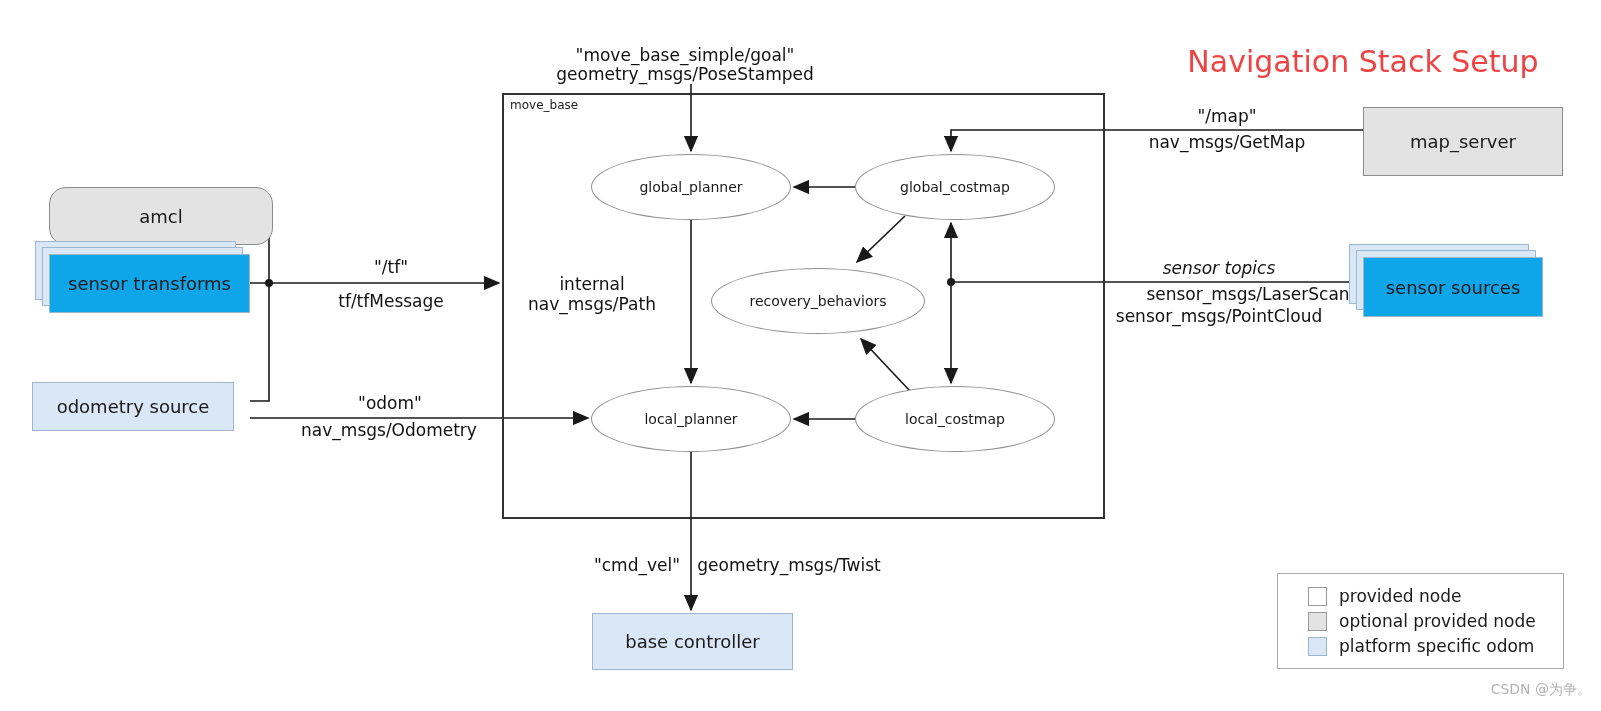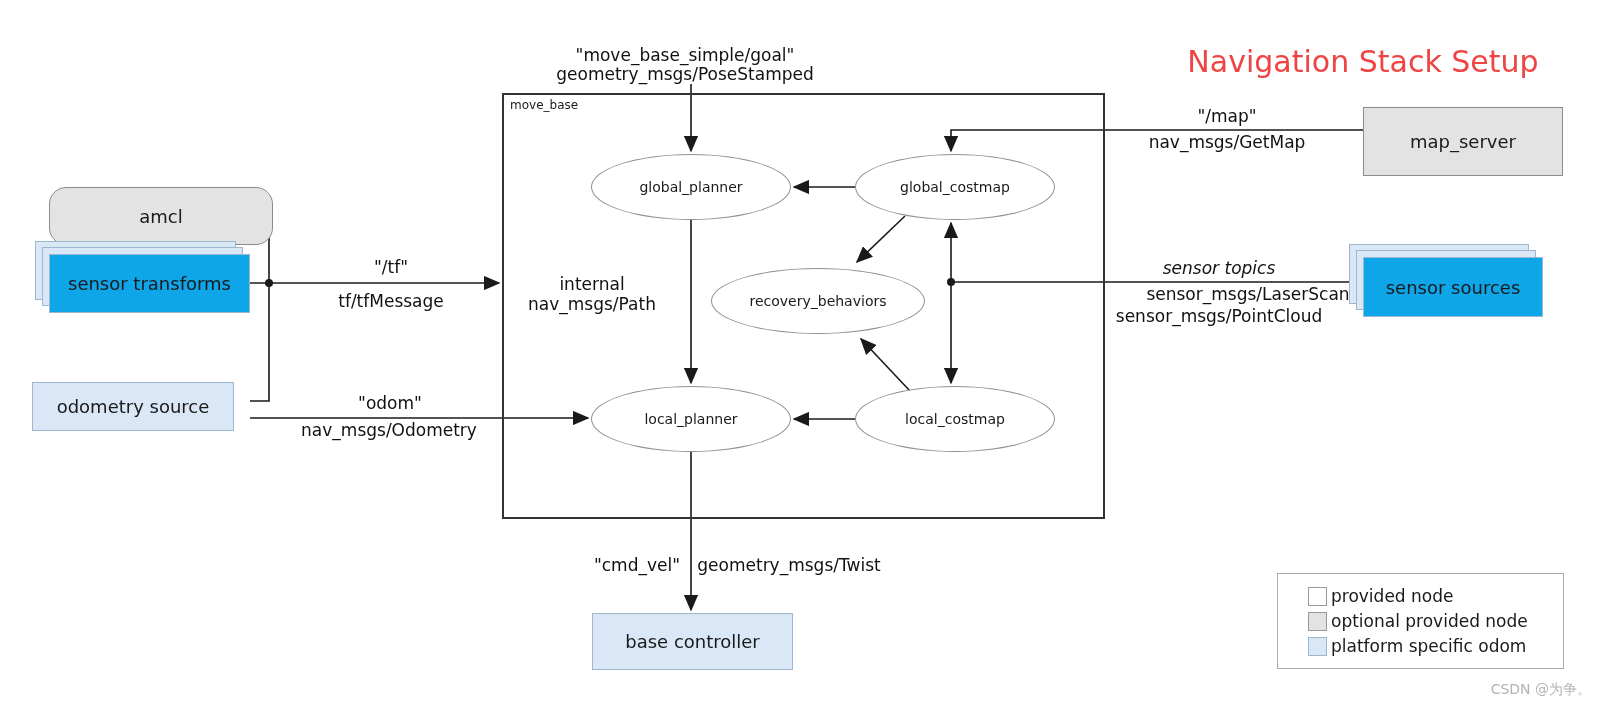--- a/index.html
+++ b/index.html
@@ -51,21 +51,21 @@
     position:absolute;left:1183px;top:44px;width:360px;text-align:center;
     font-size:30px;color:#ef4444;white-space:nowrap;
   }
 
   .legend{
     position:absolute;left:1277px;top:573px;width:287px;height:96px;box-sizing:border-box;
     border:1px solid #aaaaaa;background:#ffffff;
     display:flex;flex-direction:column;justify-content:center;gap:5px;
     padding-left:30px;
   }
-  .legend-row{display:flex;align-items:center;gap:4px;}
+  .legend-row{display:flex;align-items:center;gap:12px;}
   .legend-swatch{width:19px;height:19px;box-sizing:border-box;border:1px solid #999999;flex:0 0 auto;}
   .sw-provided{background:#ffffff;}
   .sw-optional{background:#e3e3e3;}
   .sw-platform{background:#d9e7f6;border-color:#9fb6cf;}
   .legend-label{font-size:17px;white-space:nowrap;}
 
   .watermark{
     position:absolute;right:10px;top:681px;font-size:14px;color:#b3b3b3;white-space:nowrap;
   }
 </style>

